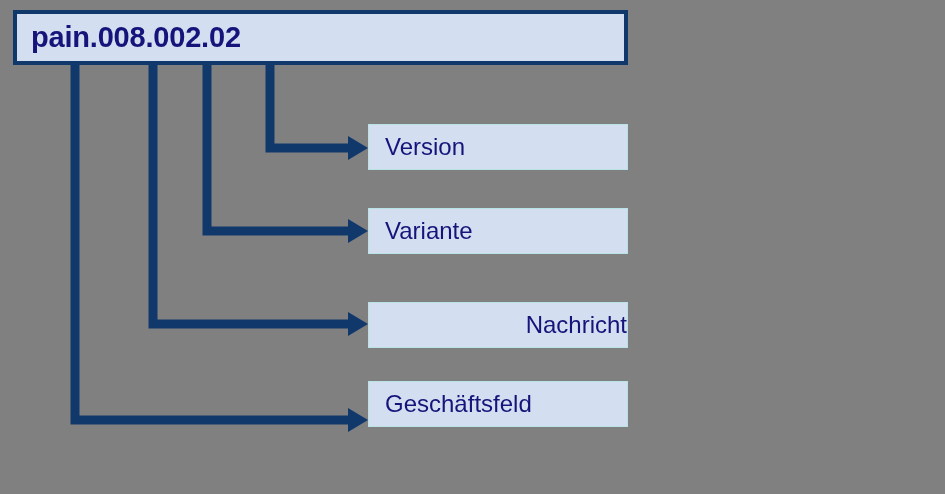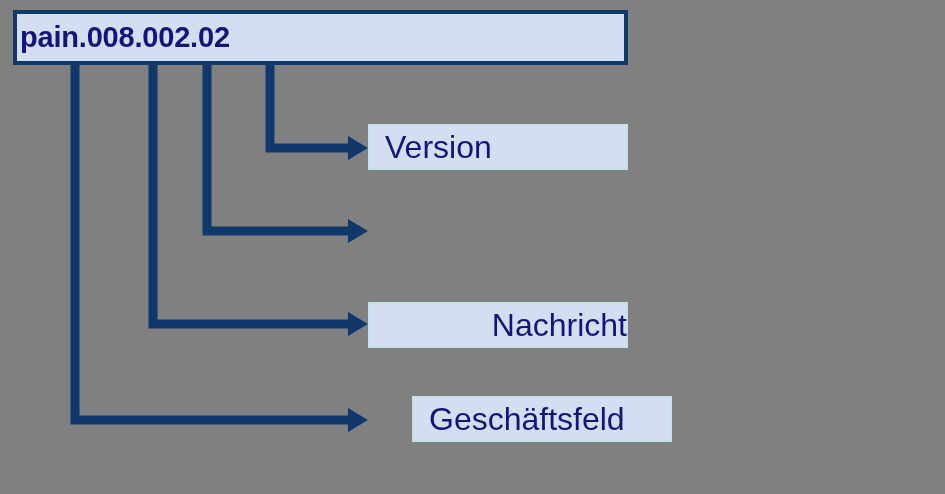--- a/index.html
+++ b/index.html
@@ -34,37 +34,37 @@
     background: #d3dff0;
     border: 4px solid #11386b;
     box-sizing: border-box;
     display: flex;
     align-items: center;
   }
   .root-label {
     font-size: 29px;
     font-weight: bold;
     color: #14147a;
-    padding-left: 3px;
+    padding-left: 14px;
     letter-spacing: -0.2px;
     white-space: nowrap;
   }
   .leaf-box {
     position: absolute;
     left: 368px;
     width: 260px;
     height: 46px;
     background: #d3dff0;
     border: 1px solid #b9e2e4;
     box-sizing: border-box;
     display: flex;
     align-items: center;
   }
   .leaf-label {
-    font-size: 32px;
+    font-size: 24px;
     color: #14147a;
     padding-left: 16px;
     white-space: nowrap;
     line-height: 1;
   }
 </style>
 </head>
 <body>
 
 <div id="diagram">
@@ -93,22 +93,25 @@
   </svg>
 
   <div class="root-box">
     <span class="root-label">pain.008.002.02</span>
   </div>
 
   <div class="leaf-box" style="top:124px;">
     <span class="leaf-label">Version</span>
   </div>
 
+  <div class="leaf-box" style="top:208px;">
+    <span class="leaf-label">Variante</span>
+  </div>
 
   <div class="leaf-box" style="top:302px;justify-content:flex-end;">
     <span class="leaf-label">Nachricht</span>
   </div>
 
-  <div class="leaf-box" style="top:396px;margin-left:44px;">
+  <div class="leaf-box" style="top:381px;">
     <span class="leaf-label">Geschäftsfeld</span>
   </div>
 
 </div>
 
 </body></html>

